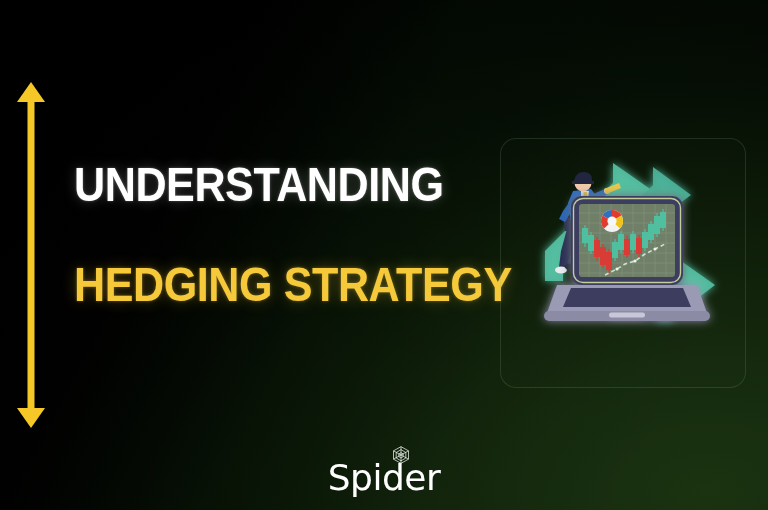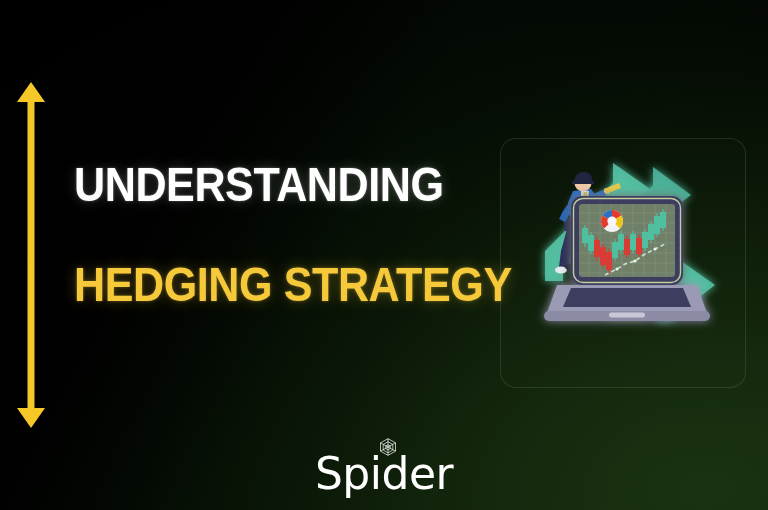--- a/index.html
+++ b/index.html
@@ -73,21 +73,21 @@
   .illus-stage svg { display:block; width:246px; height:250px; }
 
   
   .brand {
     position:absolute; left:0; right:0; bottom:14px;
     display:flex; flex-direction:column; align-items:center;
   }
   .brand-inner { position:relative; display:inline-block; }
   .brand-name {
     font-family:"DejaVu Sans", sans-serif;
-    font-size:44px;
+    font-size:36px;
     font-weight:400;
     color:#ffffff;
     letter-spacing:-0.5px;
     line-height:1;
   }
   .brand-web {
     position:absolute; top:-15px; left:63px;
     width:20px; height:20px;
   }
   .brand-web svg { display:block; width:20px; height:20px; }

